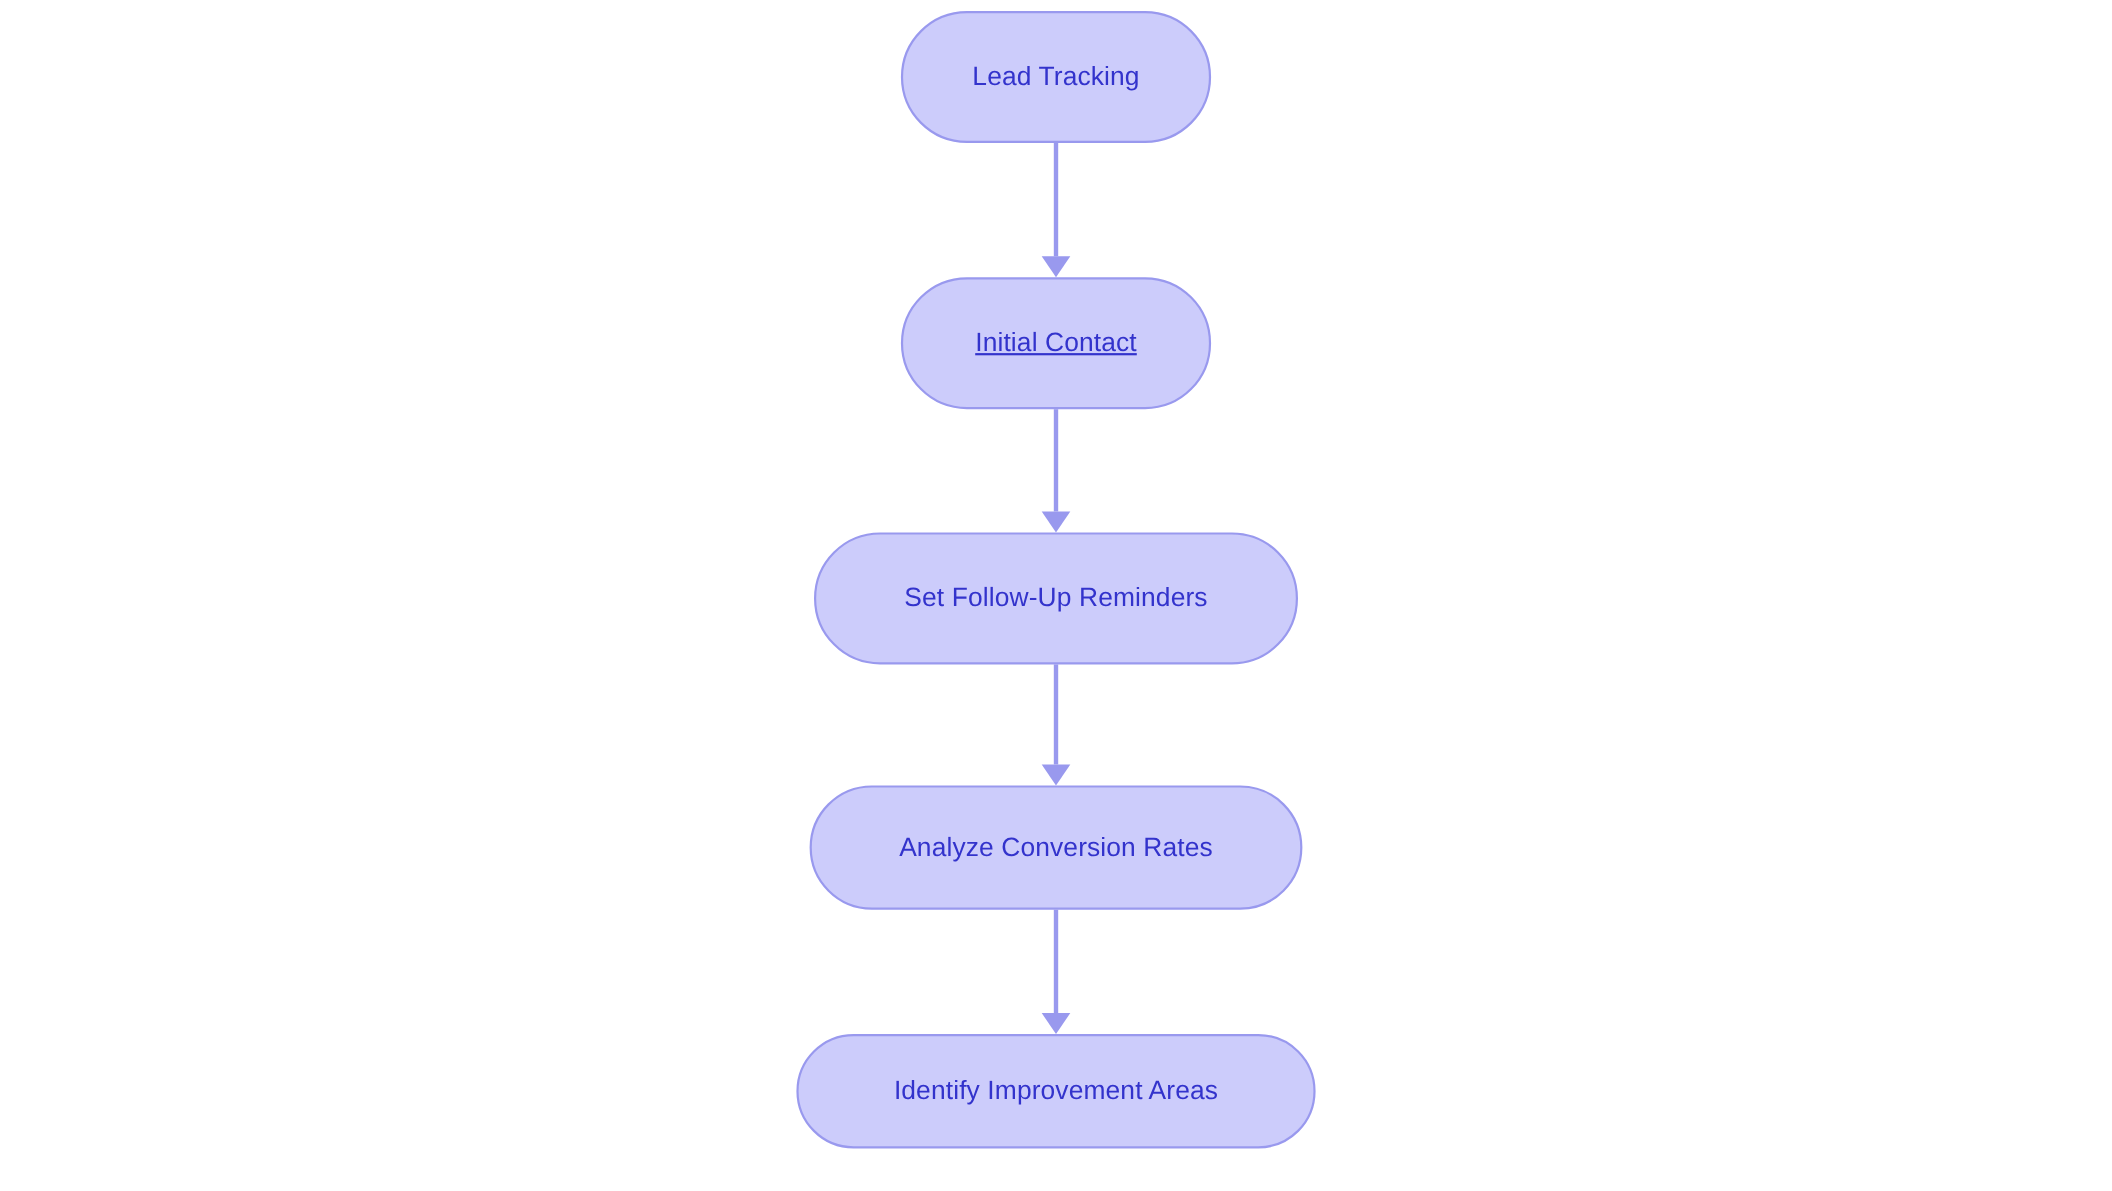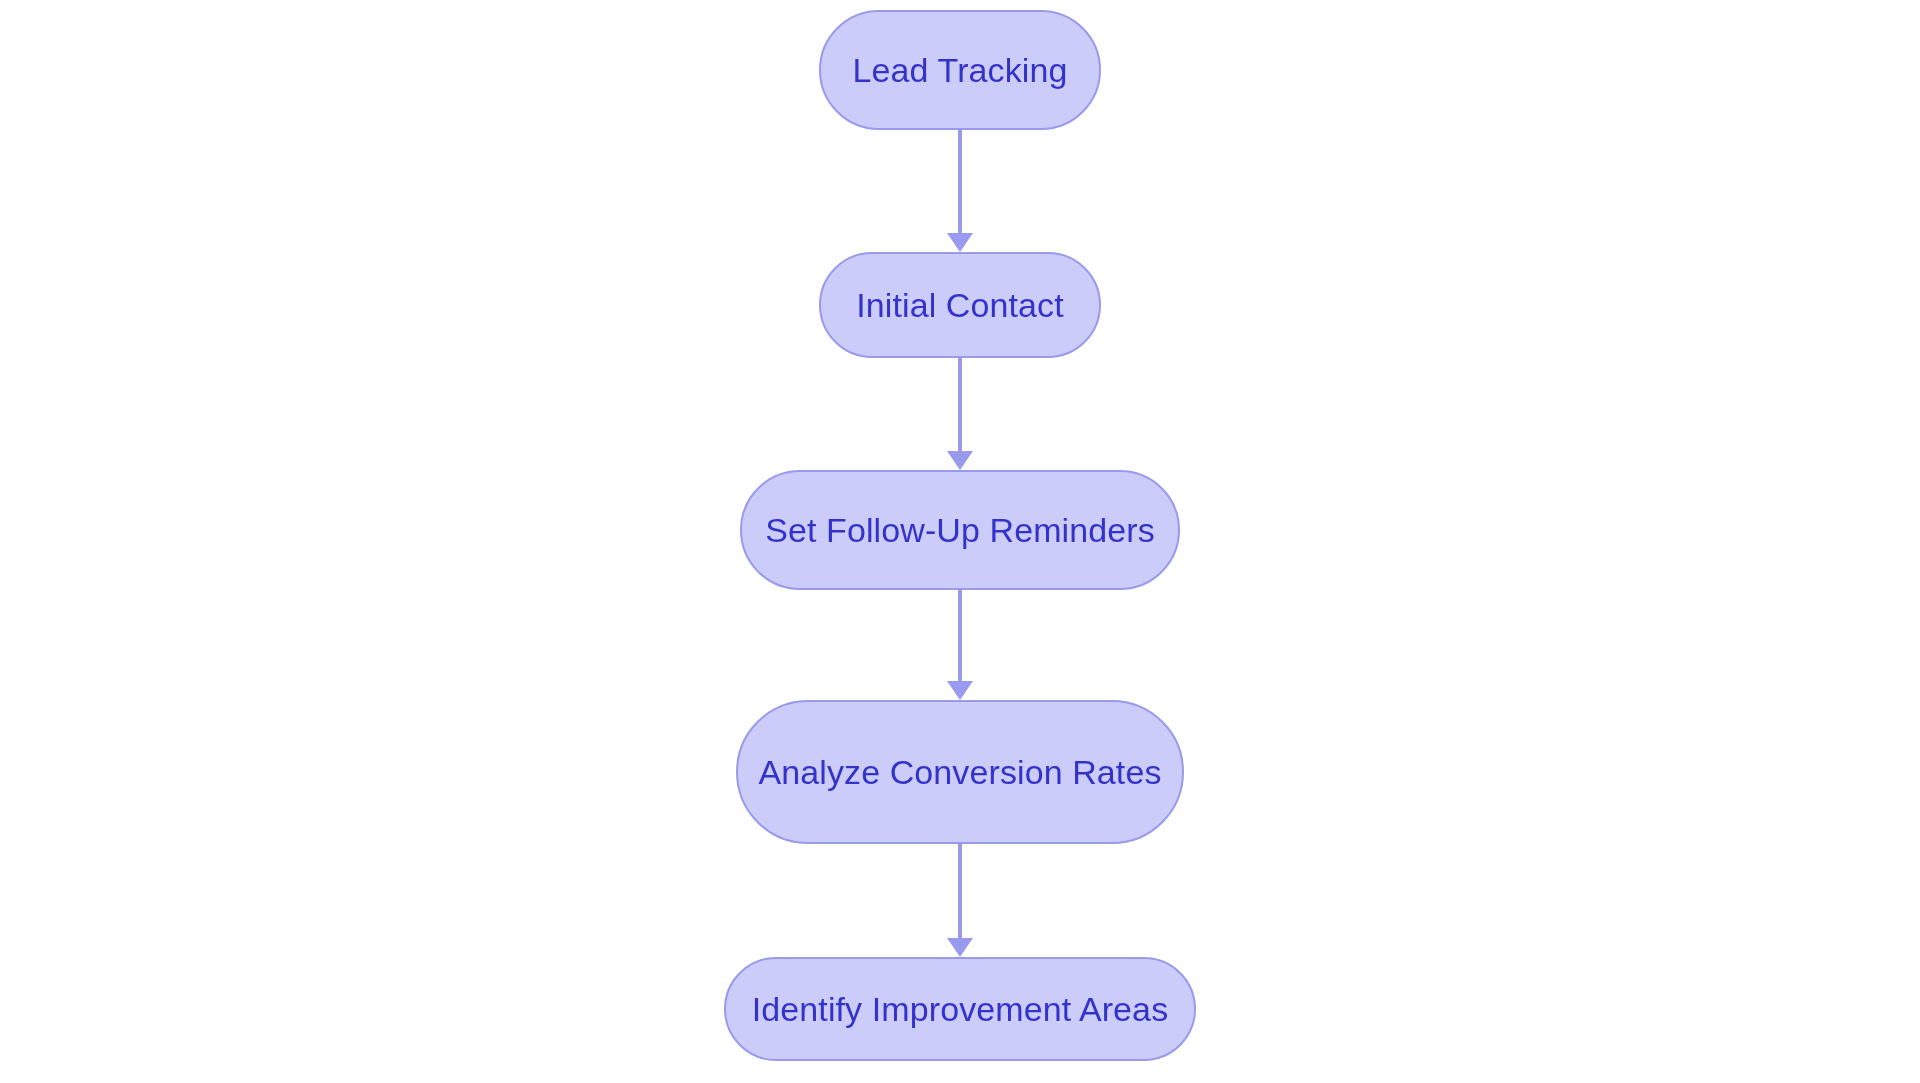--- a/index.html
+++ b/index.html
@@ -31,21 +31,21 @@
   }
   .flow-node {
     box-sizing: border-box;
     display: flex;
     align-items: center;
     justify-content: center;
     background: #ccccfb;
     border: 2px solid #9999ee;
     border-radius: 9999px;
     color: #3333cc;
-    font-size: 34px;
+    font-size: 24px;
     font-weight: 400;
     letter-spacing: 0.1px;
     white-space: nowrap;
     line-height: 1;
     padding: 0 44px;
   }
   .flow-node-label {
     display: block;
   }
   .flow-connector {
@@ -82,39 +82,39 @@
 
     <div class="flow-node" style="margin-top:10px; width:282px; height:120px;">
       <span class="flow-node-label">Lead Tracking</span>
     </div>
 
     <div class="flow-connector" style="height:122px;">
       <span class="connector-line" style="height:103px;"></span>
       <span class="connector-head"></span>
     </div>
 
-    <div class="flow-node" style="width:282px; height:106px;">
+    <div class="flow-node" style="width:282px; height:120px;text-decoration:underline;">
       <span class="flow-node-label">Initial Contact</span>
     </div>
 
     <div class="flow-connector" style="height:112px;">
       <span class="connector-line" style="height:93px;"></span>
       <span class="connector-head"></span>
     </div>
 
     <div class="flow-node" style="width:440px; height:120px;justify-content:center;">
       <span class="flow-node-label">Set Follow-Up Reminders</span>
     </div>
 
     <div class="flow-connector" style="height:110px;">
       <span class="connector-line" style="height:91px;"></span>
       <span class="connector-head"></span>
     </div>
 
-    <div class="flow-node" style="width:448px; height:144px;">
+    <div class="flow-node" style="width:448px; height:113px;">
       <span class="flow-node-label">Analyze Conversion Rates</span>
     </div>
 
     <div class="flow-connector" style="height:113px;">
       <span class="connector-line" style="height:94px;"></span>
       <span class="connector-head"></span>
     </div>
 
     <div class="flow-node" style="width:472px; height:104px;justify-content:center;">
       <span class="flow-node-label">Identify Improvement Areas</span>

